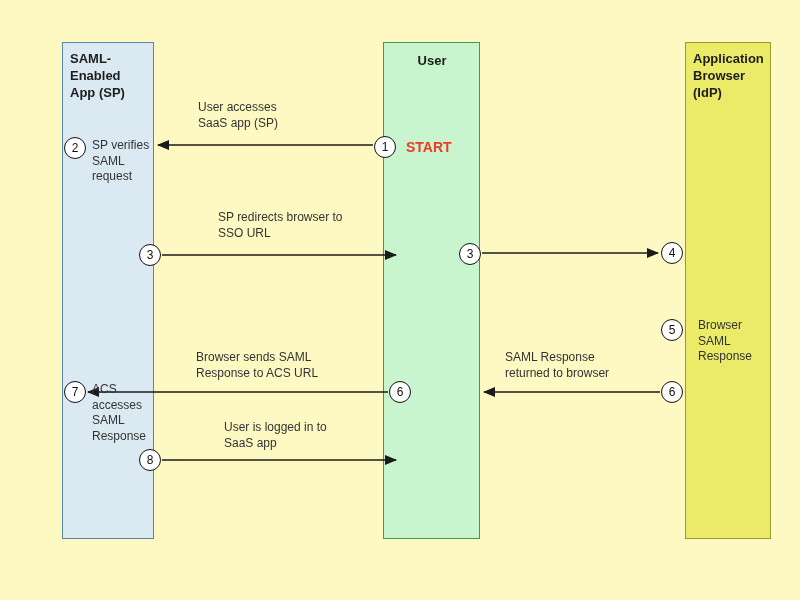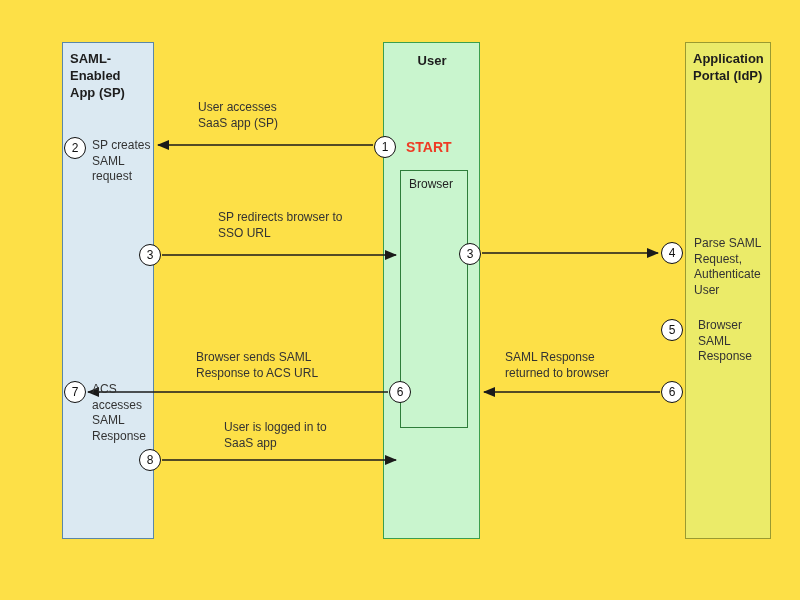--- a/index.html
+++ b/index.html
@@ -1,20 +1,20 @@
 <!DOCTYPE html>
 <html><head>
 <meta charset="utf-8">
 <style>
   html, body { margin: 0; padding: 0; background: #ffffff; }
   .canvas {
     position: relative;
     width: 800px;
     height: 600px;
-    background: #fde047;
+    background: #fef9c3;
     font-family: "Liberation Sans", sans-serif;
     color: #333333;
     overflow: hidden;
   }
   .lane {
     position: absolute;
     top: 42px;
     height: 497px;
     box-sizing: border-box;
     z-index: 1;
@@ -85,26 +85,23 @@
 
 <div class="canvas">
 
   <div class="lane lane-sp">
     <div class="lane-title">SAML-Enabled App (SP)</div>
   </div>
   <div class="lane lane-user">
     <div class="lane-title">User</div>
   </div>
   <div class="lane lane-idp">
-    <div class="lane-title">Application Portal (IdP)</div>
+    <div class="lane-title">Application Browser (IdP)</div>
   </div>
 
-  <div class="browser-box">
-    <div class="browser-label">Browser</div>
-  </div>
 
   <svg class="arrows-layer" width="800" height="600" viewBox="0 0 800 600">
     <defs>
       <marker id="arrowhead" viewBox="0 0 10 8" refX="9" refY="4" markerWidth="9" markerHeight="7.5" orient="auto">
         <path d="M0,0 L10,4 L0,8 z" fill="#1a1a1a"></path>
       </marker>
     </defs>
     <line x1="373" y1="145" x2="158" y2="145" stroke="#1a1a1a" stroke-width="1.4" marker-end="url(#arrowhead)"></line>
     <line x1="162" y1="255" x2="396" y2="255" stroke="#1a1a1a" stroke-width="1.4" marker-end="url(#arrowhead)"></line>
     <line x1="482" y1="253" x2="658" y2="253" stroke="#1a1a1a" stroke-width="1.4" marker-end="url(#arrowhead)"></line>
@@ -119,22 +116,21 @@
   <div class="circle" style="left:459px; top:243px;">3</div>
   <div class="circle" style="left:661px; top:242px;">4</div>
   <div class="circle" style="left:661px; top:319px;">5</div>
   <div class="circle" style="left:661px; top:381px;">6</div>
   <div class="circle" style="left:389px; top:381px;">6</div>
   <div class="circle" style="left:64px;  top:381px;">7</div>
   <div class="circle" style="left:139px; top:449px;">8</div>
 
   <div class="start-label">START</div>
 
-  <div class="label" style="left:92px;  top:138px; width:62px;">SP creates SAML request</div>
-  <div class="label" style="left:694px; top:236px; width:78px;">Parse SAML Request, Authenticate User</div>
+  <div class="label" style="left:92px;  top:138px; width:62px;">SP verifies SAML request</div>
   <div class="label" style="left:698px; top:318px; width:68px;">Browser SAML Response</div>
   <div class="label" style="left:92px;  top:382px; width:62px;">ACS accesses SAML Response</div>
 
   <div class="label" style="left:218px; top:210px; width:140px;">SP redirects browser to SSO URL</div>
   <div class="label" style="left:198px; top:100px; width:110px;">User accesses SaaS app (SP)</div>
   <div class="label" style="left:196px; top:350px; width:140px;">Browser sends SAML Response to ACS URL</div>
   <div class="label" style="left:505px; top:350px; width:135px;">SAML Response returned to browser</div>
   <div class="label" style="left:198px; top:420px; width:130px;margin-left:26px;">User is logged in to SaaS app</div>
 
 </div>

